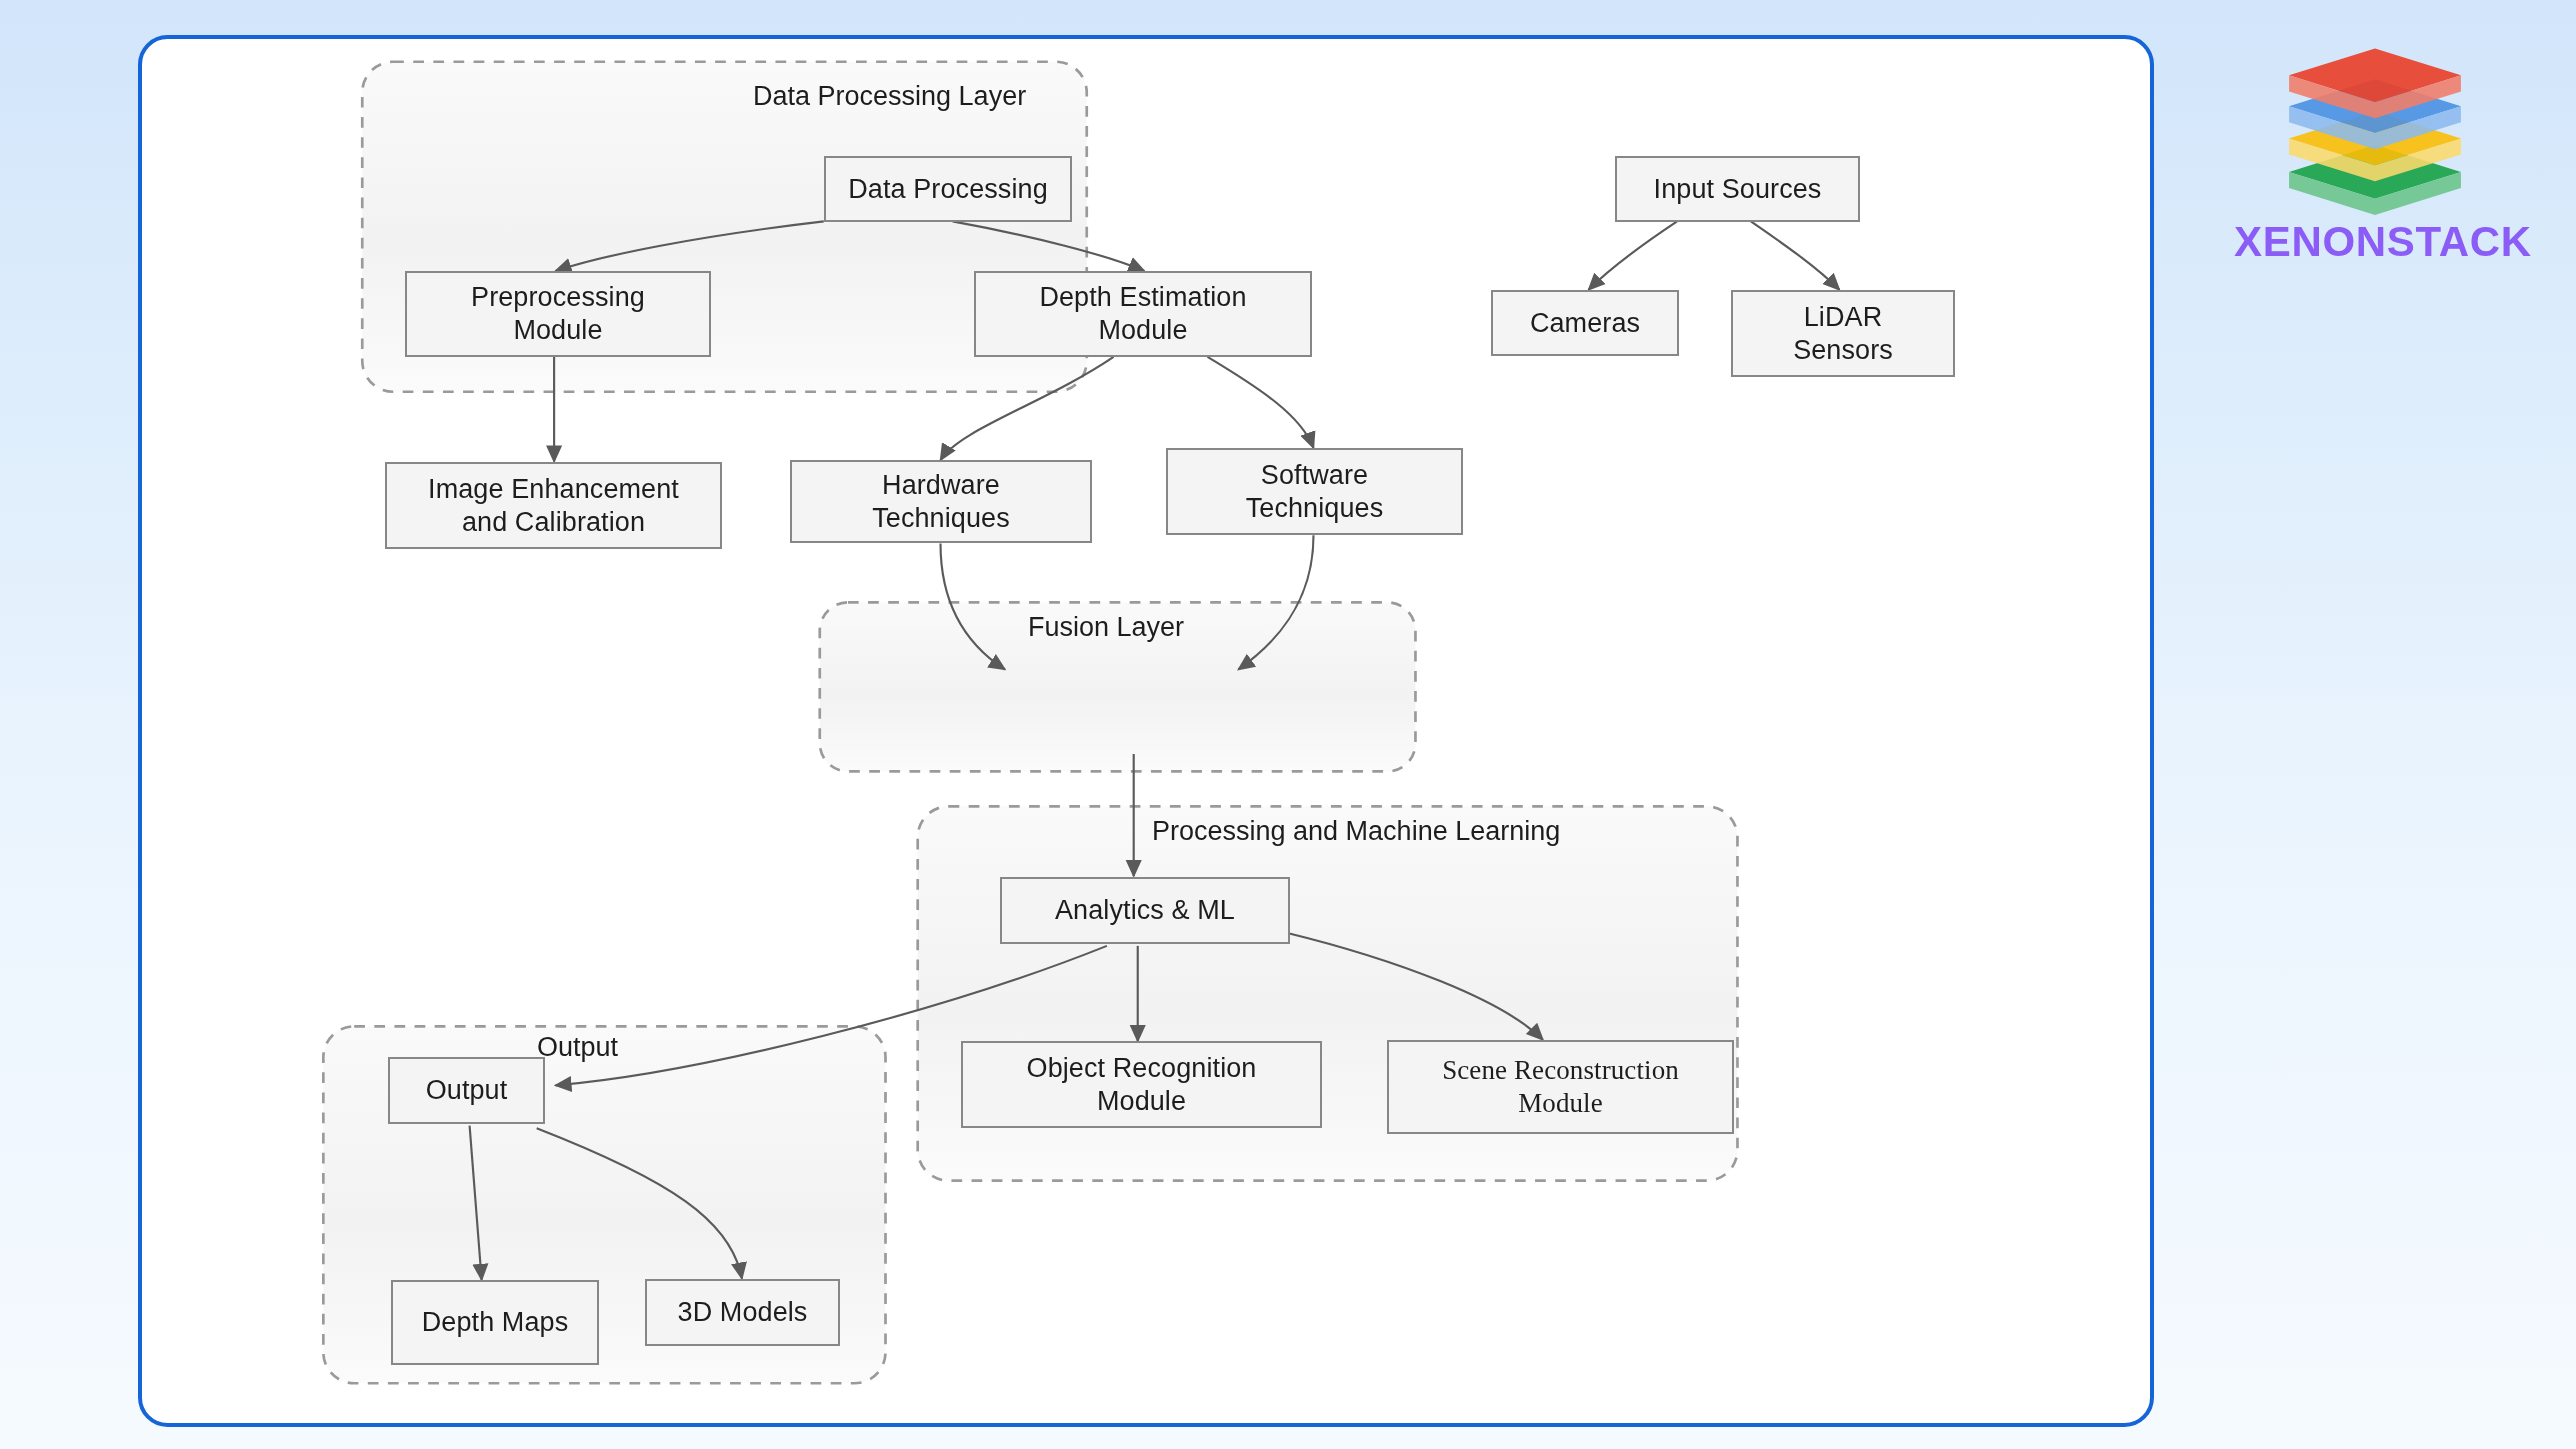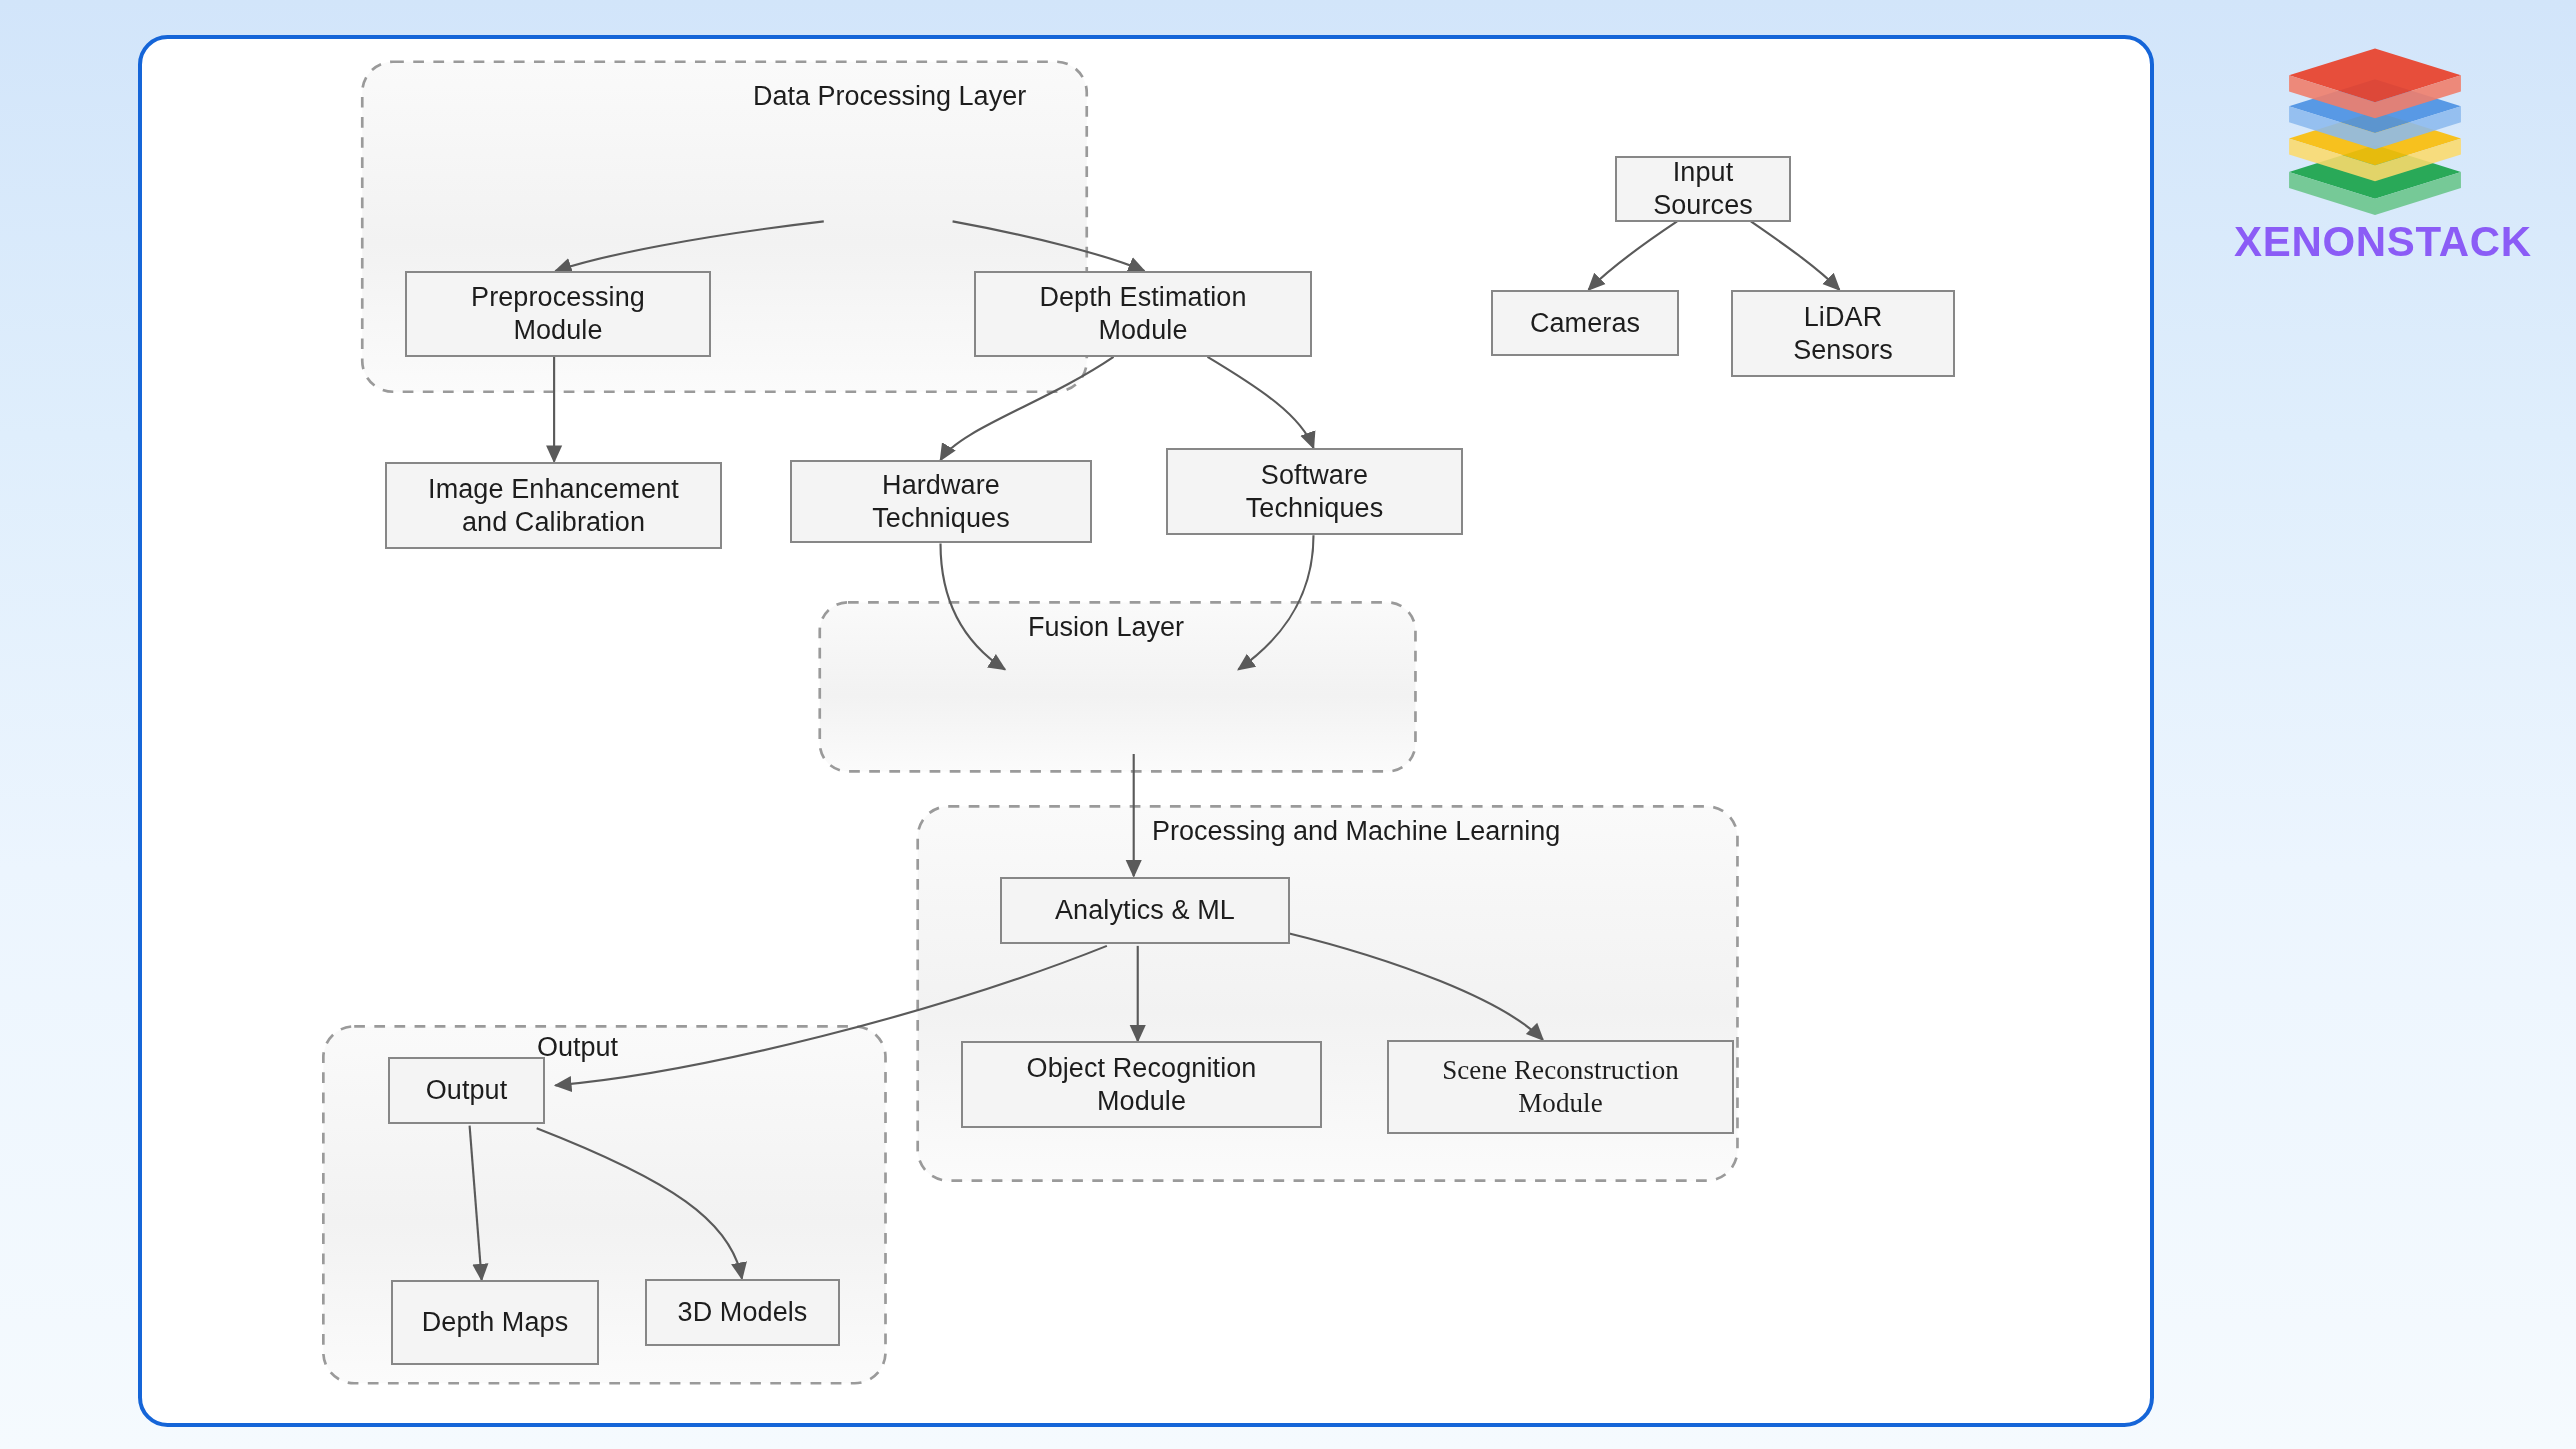--- a/index.html
+++ b/index.html
@@ -115,30 +115,33 @@
   </svg>
 
   <div class="clabel" style="left:753px;top:81px;">Data Processing Layer</div>
 
   <div class="clabel" style="left:1028px;top:612px;">Fusion Layer</div>
 
   <div class="clabel" style="left:1152px;top:816px;">Processing and Machine Learning</div>
 
   <div class="clabel" style="left:537px;top:1032px;">Output</div>
 
+  <div class="node" style="left:824px;top:156px;width:248px;height:66px;">
+    <span>Data Processing</span>
+  </div>
 
   <div class="node" style="left:405px;top:271px;width:306px;height:86px;">
     <span>Preprocessing<br>Module</span>
   </div>
 
   <div class="node" style="left:974px;top:271px;width:338px;height:86px;">
     <span>Depth Estimation<br>Module</span>
   </div>
 
-  <div class="node" style="left:1615px;top:156px;width:176px;height:66px;">
+  <div class="node" style="left:1615px;top:156px;width:245px;height:66px;">
     <span>Input Sources</span>
   </div>
 
   <div class="node" style="left:1491px;top:290px;width:188px;height:66px;">
     <span>Cameras</span>
   </div>
 
   <div class="node" style="left:1731px;top:290px;width:224px;height:87px;">
     <span>LiDAR<br>Sensors</span>
   </div>

